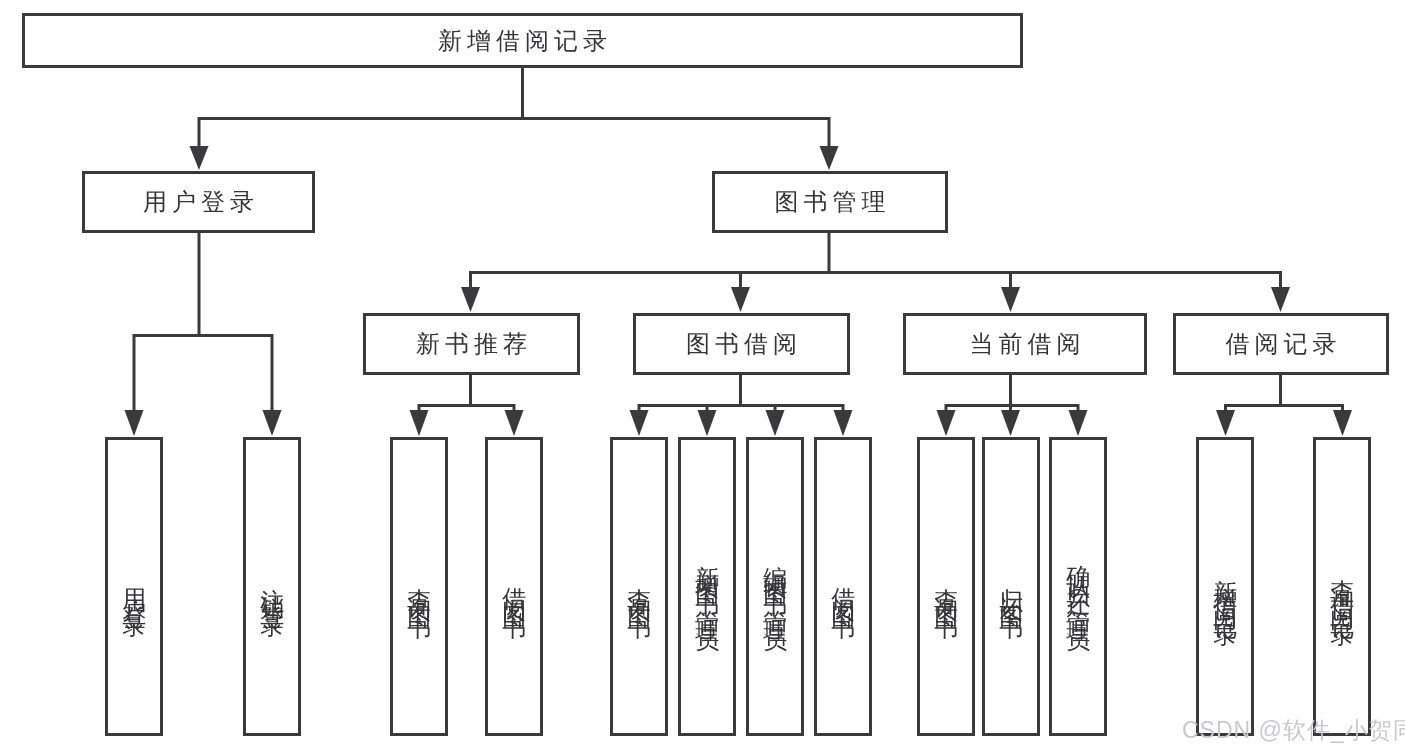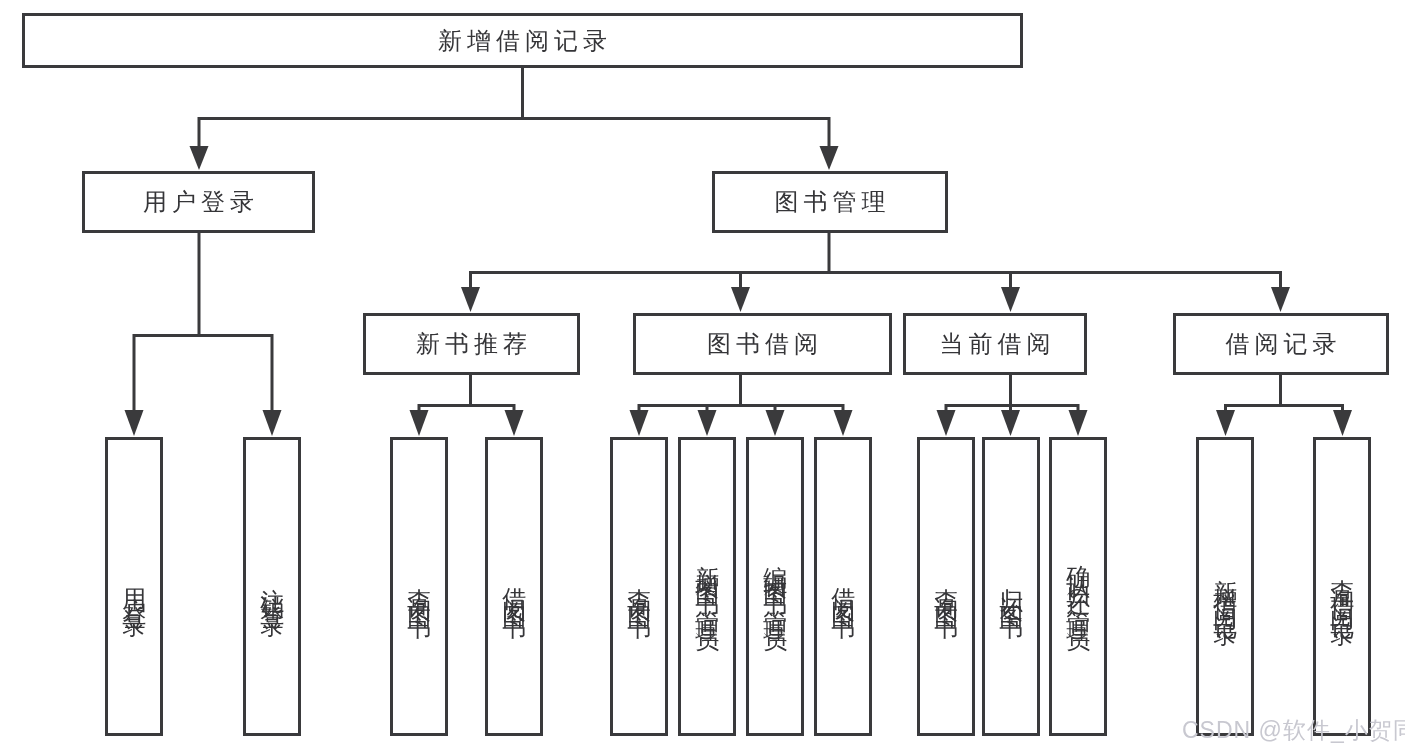--- a/index.html
+++ b/index.html
@@ -121,24 +121,24 @@
   <div class="box" style="left:82px;top:171px;width:233px;height:62px">
     <span class="hlabel">用户登录</span>
   </div>
   <div class="box" style="left:363px;top:313px;width:217px;height:62px">
     <span class="hlabel">新书推荐</span>
   </div>
 
   <div class="box" style="left:712px;top:171px;width:236px;height:62px">
     <span class="hlabel">图书管理</span>
   </div>
-  <div class="box" style="left:633px;top:313px;width:259px;height:62px">
+  <div class="box" style="left:633px;top:313px;width:217px;height:62px">
     <span class="hlabel">图书借阅</span>
   </div>
-  <div class="box" style="left:903px;top:313px;width:184px;height:62px">
+  <div class="box" style="left:903px;top:313px;width:244px;height:62px">
     <span class="hlabel">当前借阅</span>
   </div>
   <div class="box" style="left:1173px;top:313px;width:216px;height:62px">
     <span class="hlabel">借阅记录</span>
   </div>
 
   <div class="box leaf" style="left:105px;top:437px;width:58px;height:299px">
     <span class="vlabel">用户登录</span>
   </div>
   <div class="box leaf" style="left:243px;top:437px;width:58px;height:299px">

